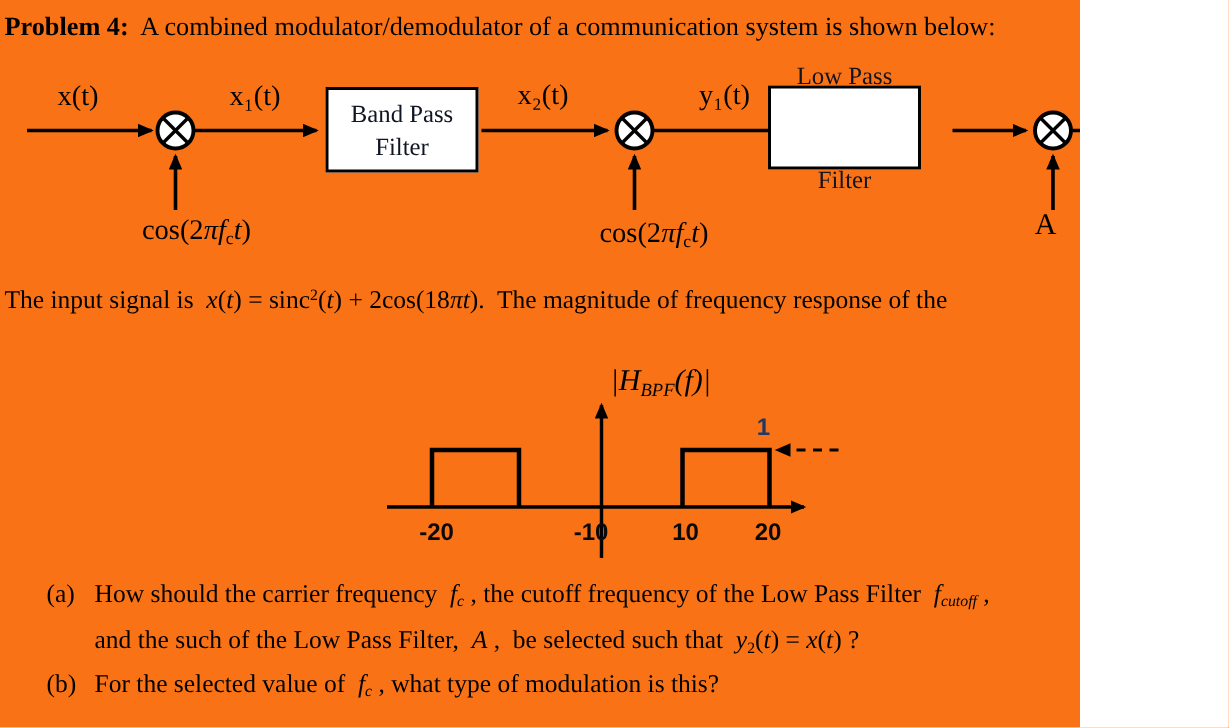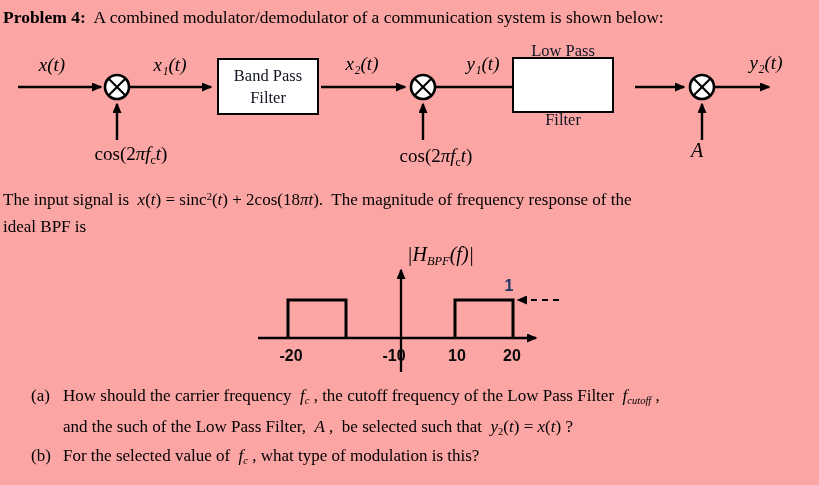--- a/index.html
+++ b/index.html
@@ -1,33 +1,33 @@
 <!DOCTYPE html>
 <html><head>
 <meta charset="utf-8">
 <style>
   html,body { margin:0; padding:0; background:#ffffff; }
   .page {
-    position:relative; width:819px; height:485px; background:#fca5a5;
+    position:relative; width:720px; height:485px; background:#f97316;
     font-family:"Liberation Serif","DejaVu Serif",serif; color:#000;
     overflow:hidden;
   }
   .abs { position:absolute; white-space:pre; }
   .title-line { left:3px; top:7px; font-size:17.5px; }
   .title-bold { font-weight:700; }
   svg.overlay { position:absolute; left:0; top:0; pointer-events:none; }
 
   
   .fbox {
     position:absolute; border:2.5px solid #000; background:#fff;
     display:flex; flex-direction:column; align-items:center; justify-content:center;
     font-size:16.5px; line-height:1.28; color:#101423; text-align:left;
     font-family:"Liberation Serif","DejaVu Serif",serif;
   }
-  .siglabel { font-style:italic; font-size:19px; transform:translateX(-50%); }
+  .siglabel { font-size:19px; transform:translateX(-50%); }
   .coslabel { font-size:19px; transform:translateX(-50%); }
   .seg-i { font-style:italic; }
   .seg-sub { font-size:0.62em; vertical-align:-0.3em; }
   .seg-subi { font-size:0.62em; vertical-align:-0.3em; font-style:italic; }
   .seg-sup { font-size:0.62em; vertical-align:0.5em; }
 
   
   .bodytext { font-size:17px; white-space:pre-wrap; }
   .qrow { display:flex; font-size:17px; white-space:pre-wrap; }
   .qlabel { width:32px; flex:none; }
@@ -104,21 +104,20 @@
   <div class="abs siglabel" style="left:52px;  top:54px;">x(t)</div>
   <div class="abs siglabel" style="left:170px; top:54px;">x₁(t)</div>
   <div class="abs siglabel" style="left:362px; top:53px;">x₂(t)</div>
   <div class="abs siglabel" style="left:483px; top:53px;">y₁(t)</div>
   <div class="abs siglabel" style="left:750px; top:52px;margin-left:16px;">y₂(t)</div>
   <div class="abs coslabel" style="left:131px; top:143px;"><span>cos(2</span><span class="seg-i">π</span><span class="seg-i">f</span><span class="seg-sub">c</span><span class="seg-i">t</span><span>)</span></div>
   <div class="abs coslabel" style="left:436px; top:145px;"><span>cos(2</span><span class="seg-i">π</span><span class="seg-i">f</span><span class="seg-sub">c</span><span class="seg-i">t</span><span>)</span></div>
   <div class="abs siglabel" style="left:697px; top:139px; font-size:20px;">A</div>
 
   <div class="abs bodytext" style="left:3px; top:190px;"><span>The input signal is  </span><span class="seg-i">x</span><span>(</span><span class="seg-i">t</span><span>) = sinc</span><span class="seg-sup">2</span><span>(</span><span class="seg-i">t</span><span>) + 2cos(18</span><span class="seg-i">π</span><span class="seg-i">t</span><span>).  The magnitude of frequency response of the</span></div>
-  <div class="abs bodytext" style="left:3px; top:217px;">ideal BPF is</div>
 
   <div class="abs ylabel" style="left:407px; top:243px;"><span>|</span><span class="seg-i">H</span><span class="seg-sub">BPF</span><span>(</span><span class="seg-i">f</span><span>)|</span></div>
   <div class="abs gain1" style="left:509px; top:277px;">1</div>
   <div class="abs tick" style="left:291px; top:347px;">-20</div>
   <div class="abs tick" style="left:346px; top:347px;margin-left:48px;">-10</div>
   <div class="abs tick" style="left:457px; top:347px;">10</div>
   <div class="abs tick" style="left:512px; top:347px;">20</div>
 
   <div class="abs qrow" style="left:31px; top:386px; width:780px;">
     <span class="qlabel">(a)</span><span><span>How should the carrier frequency  </span><span class="seg-i">f</span><span class="seg-subi">c</span><span> , the cutoff frequency of the Low Pass Filter  </span><span class="seg-i">f</span><span class="seg-subi">cutoff</span><span> ,</span></span>

